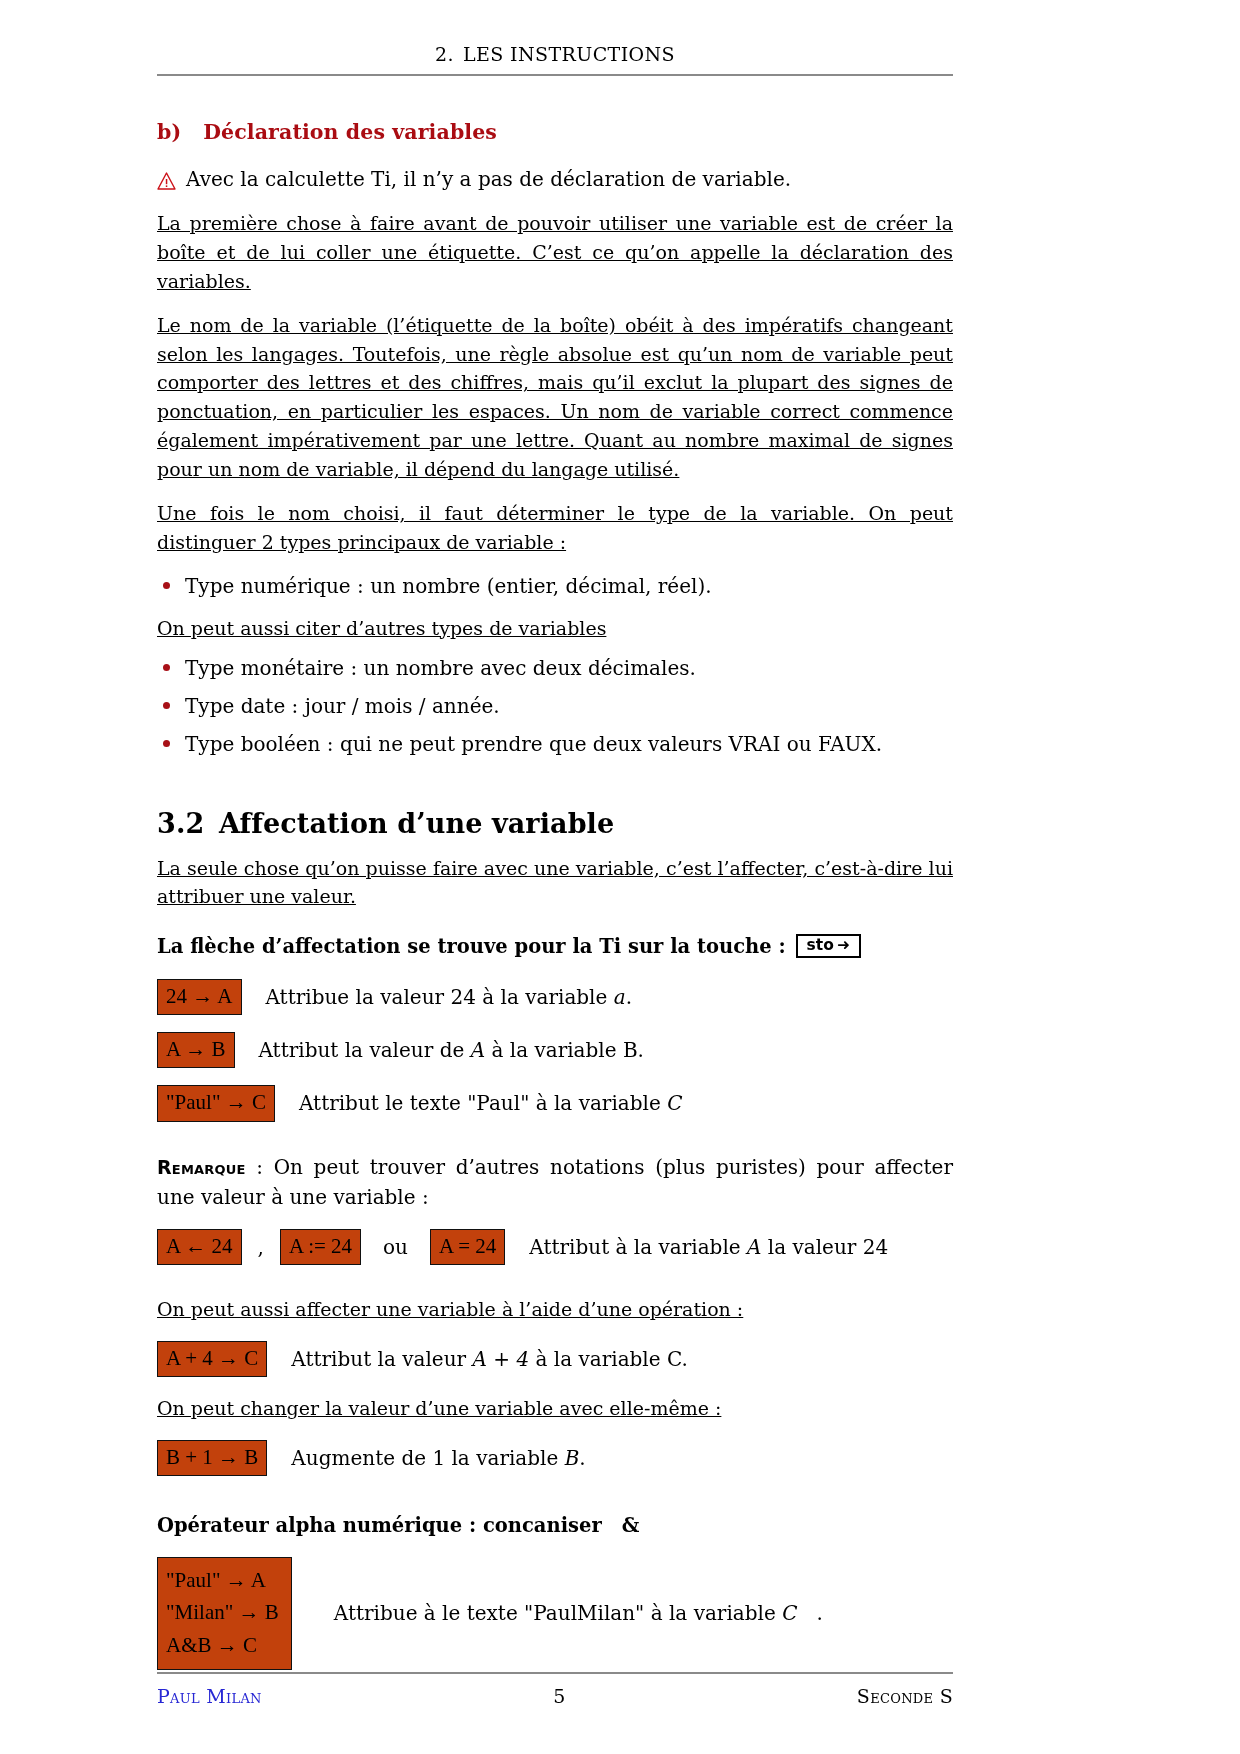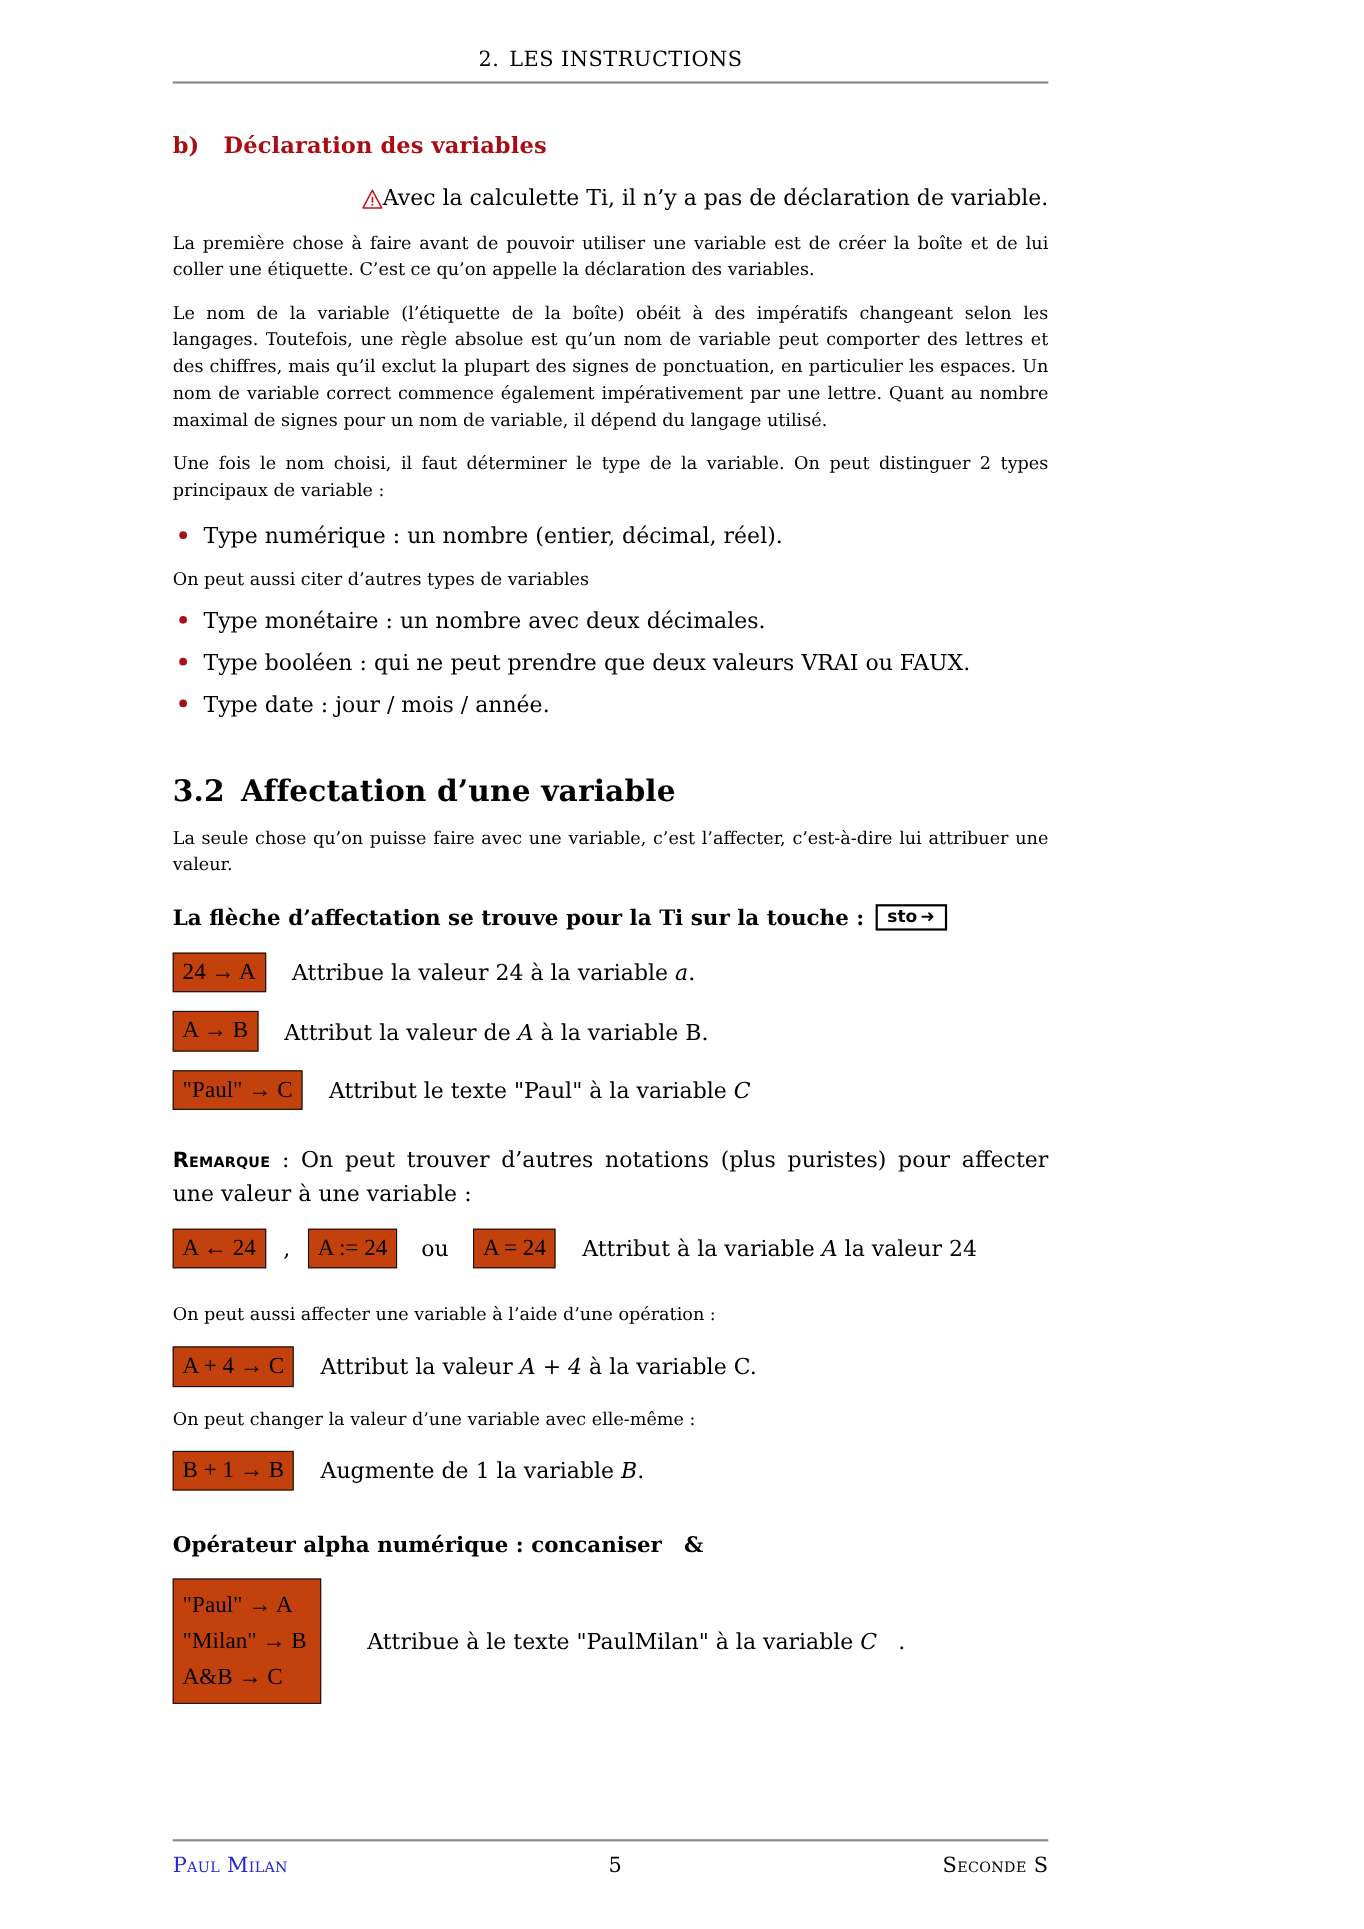--- a/index.html
+++ b/index.html
@@ -71,36 +71,37 @@
 
   .bold-line {
     font-weight: bold;
     font-size: 19.5px;
     margin-top: 22px;
     line-height: 1.45;
   }
 
   
   p.body {
-    font-size: 16px;
+    font-size: 19px;
     line-height: 1.52;
     text-align: justify;
     margin: 15px 0 0 0;
     hyphens: auto;
+    text-decoration: underline;
   }
   p.body.tight { margin-top: 13px; }
   p.nojust { text-align: left; }
 
   .warn-line {
     font-size: 20px;
     line-height: 1.5;
     margin-top: 20px;
     display: flex;
     align-items: flex-start;
-    justify-content: flex-end;
+    gap: 10px;
   }
   .warn-icon {
     display: inline-block;
     width: 19px;
     height: 18px;
     flex: 0 0 auto;
     margin-top: 4px;
   }
 
   
@@ -253,22 +254,22 @@
     <p class="body">Une fois le nom choisi, il faut déterminer le type de la variable. On peut distinguer 2 types principaux de variable :</p>
 
     <ul class="rlist">
       <li><span>Type numérique : un nombre (entier, décimal, réel).</span></li>
     </ul>
 
     <p class="body nojust tight">On peut aussi citer d’autres types de variables</p>
 
     <ul class="rlist compact">
       <li><span>Type monétaire : un nombre avec deux décimales.</span></li>
+      <li><span>Type date : jour / mois / année.</span></li>
       <li><span>Type booléen : qui ne peut prendre que deux valeurs VRAI ou FAUX.</span></li>
-      <li><span>Type date : jour / mois / année.</span></li>
     </ul>
 
     <div class="section-head">
       <span class="snum">3.2</span><span>Affectation d’une variable</span>
     </div>
 
     <p class="body">La seule chose qu’on puisse faire avec une variable, c’est l’affecter, c’est-à-dire lui attribuer une valeur.</p>
 
     <div class="bold-line">
       <span>La flèche d’affectation se trouve pour la Ti sur la touche :</span><span class="stokey">

